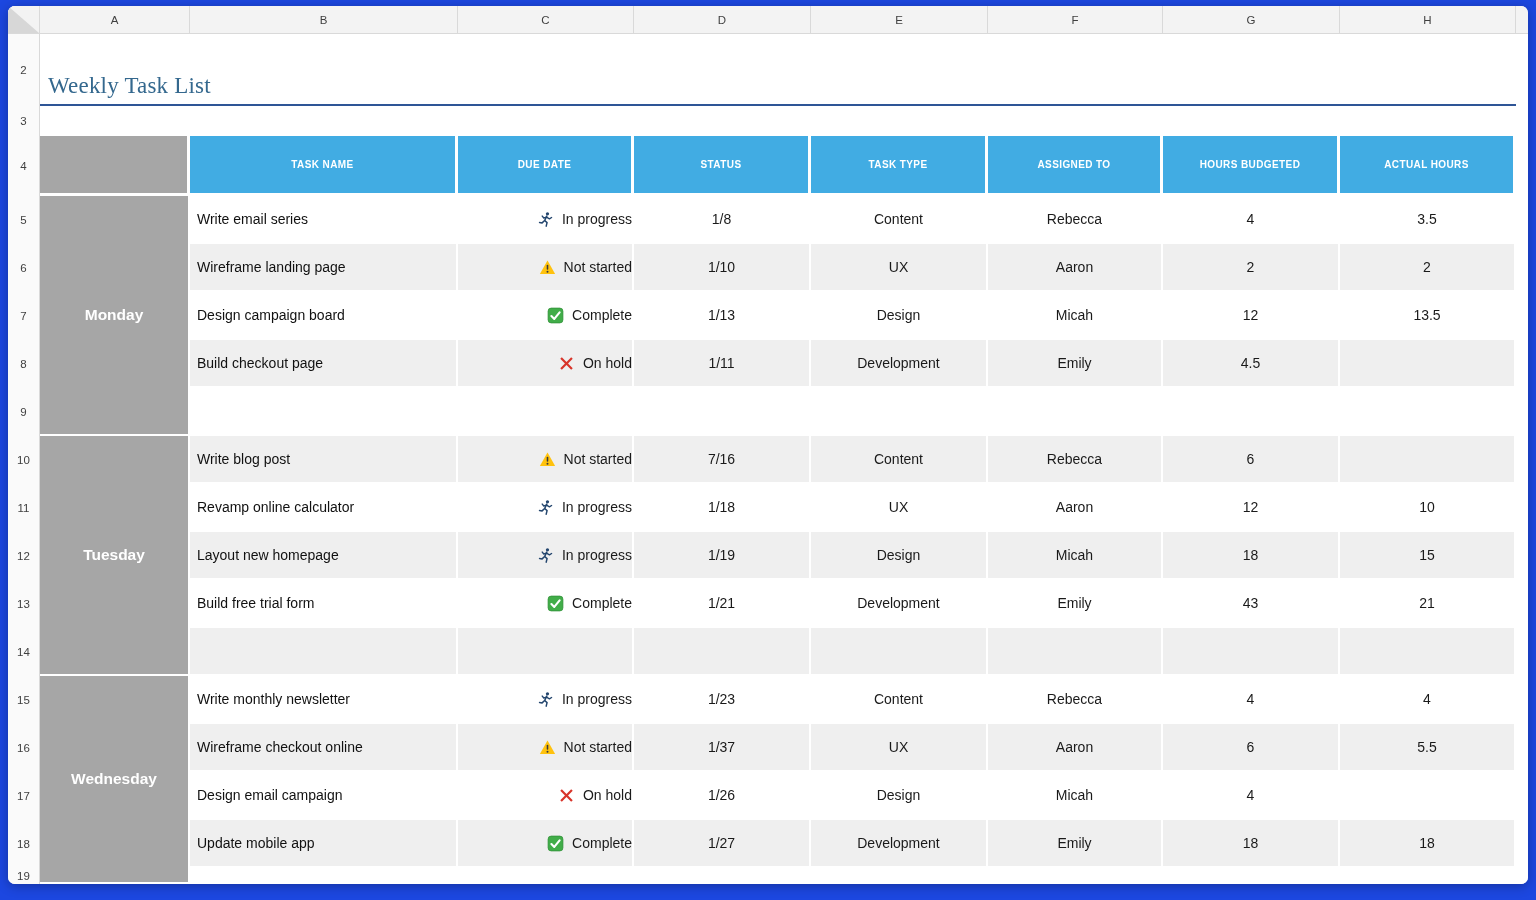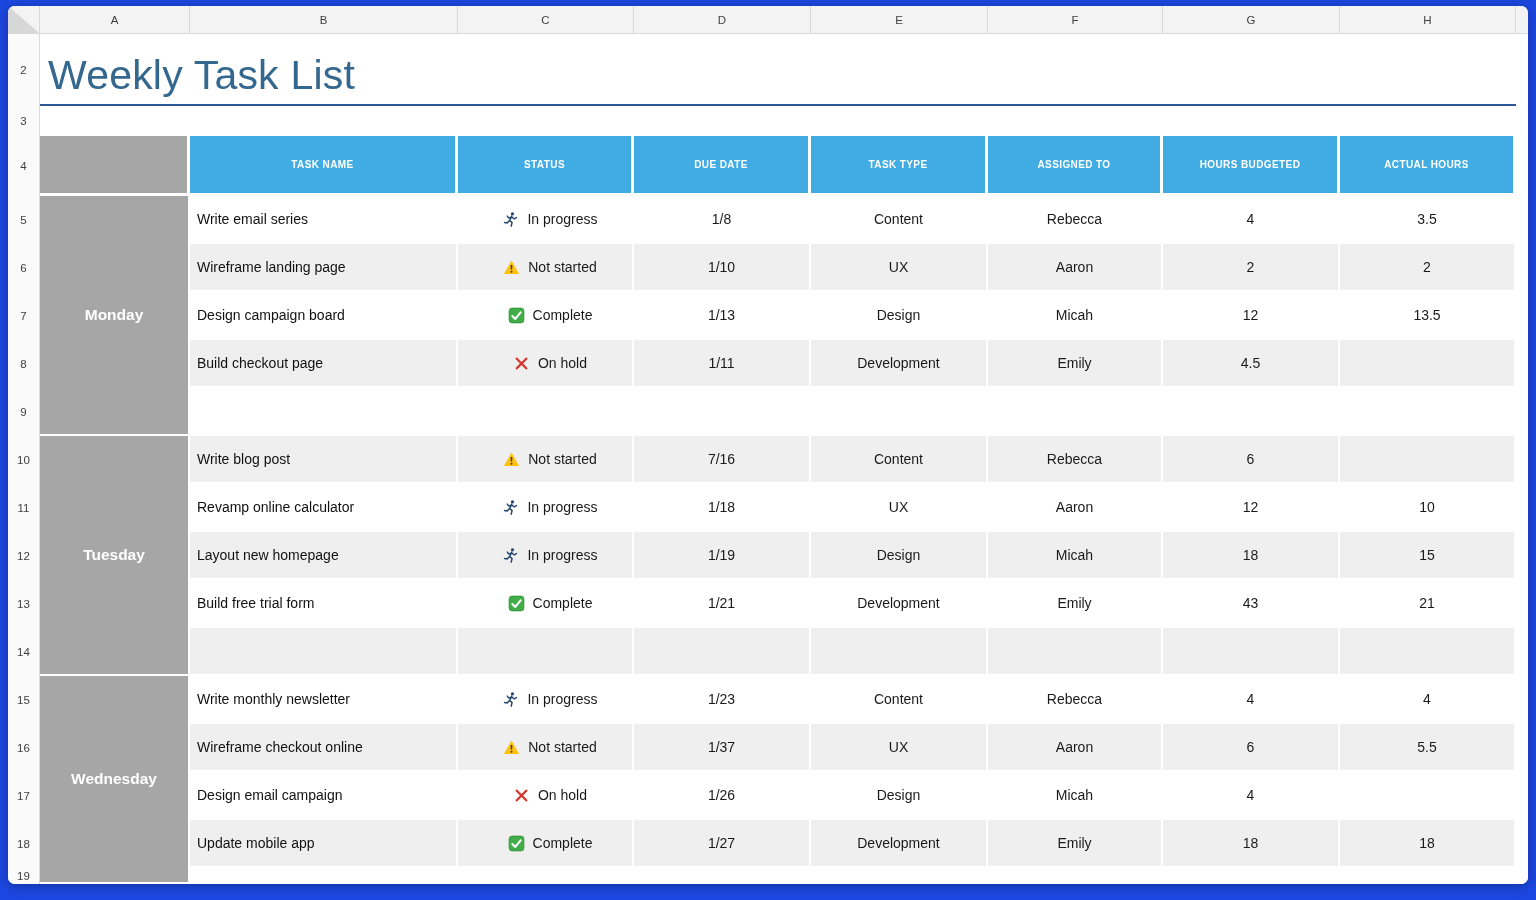--- a/index.html
+++ b/index.html
@@ -22,33 +22,33 @@
   .letters { display:flex; flex:1; }
   .col-letter { display:flex; align-items:center; justify-content:center; height:100%;
     font-size:11.5px; color:#3F3F3F; border-right:1px solid #D9D9D9; flex:0 0 auto; }
   
   .main { display:flex; height:850px; }
   .gutter { width:32px; background:#FAFAFA; border-right:1px solid #D9D9D9; display:flex; flex-direction:column; flex:0 0 auto; }
   .row-num { display:flex; align-items:center; justify-content:center; font-size:11.5px; color:#3F3F3F; overflow:hidden; flex:0 0 auto; }
   .content { flex:1; display:flex; flex-direction:column; background:#fff; }
   
   .title-row { height:72px; width:1476px; border-bottom:2.5px solid var(--title-rule,#2E5596); display:flex; align-items:flex-end; }
-  .sheet-title { margin:0 0 5px 8px; font-size:41px; font-weight:400; color:var(--title-text,#34688E); letter-spacing:.2px; }
+  .sheet-title { margin:0 0 5px 8px; font-size:23px; font-weight:400; color:var(--title-text,#34688E); letter-spacing:.2px;font-family:Liberation Serif, serif; }
   .spacer-row { height:30px; }
   
   .sheet-grid { display:grid; width:1476px;
     grid-template-columns:150px 268px 176px 177px 177px 175px 177px 176px;
     grid-template-rows:60px repeat(14,48px) 16px; }
   .cell { border-right:2.5px solid #fff; border-bottom:2.5px solid #fff;
     display:flex; align-items:center; justify-content:center;
     font-size:14px; color:#1a1a1a; background:#fff; overflow:hidden; }
   .cell.band { background:var(--band,#EFEFEF); }
   .cell.left { justify-content:flex-start; padding-left:7px; }
   .cell.task { font-weight:500; color:#111; }
-  .status-cell { justify-content:center; padding-left:10px; gap:8px; }
+  .status-cell { justify-content:flex-end; padding-left:10px; gap:8px; }
   .st-icon { width:17px; height:17px; display:inline-flex; flex:0 0 auto; }
   .st-icon svg { width:100%; height:100%; display:block; }
   .hdr { background:var(--header-bg,#41ACE3); color:#fff; font-weight:700; font-size:10px;
     letter-spacing:.4px; border-right:3px solid #fff; border-bottom:3px solid #fff;
     display:flex; align-items:center; justify-content:center; text-align:center; }
   .hdr-blank { background:var(--day-bg,#A6A6A6); }
   .day-cell { background:var(--day-bg,#A6A6A6); color:#fff; font-weight:700; font-size:15.5px;
     display:flex; align-items:center; justify-content:center;
     border-right:2.5px solid #fff; border-bottom:2.5px solid #fff; }
 </style>
@@ -93,22 +93,22 @@
         <div class="row-num" style="height: 16px;">19</div>
       </div>
     <div class="content">
       <div class="title-row">
         <h1 class="sheet-title">Weekly Task List</h1>
       </div>
       <div class="spacer-row"></div>
       <div class="sheet-grid">
           <div class="hdr hdr-blank"></div>
           <div class="hdr">TASK NAME</div>
+          <div class="hdr">DUE DATE</div>
           <div class="hdr">STATUS</div>
-          <div class="hdr">DUE DATE</div>
           <div class="hdr">TASK TYPE</div>
           <div class="hdr">ASSIGNED TO</div>
           <div class="hdr">HOURS BUDGETED</div>
           <div class="hdr">ACTUAL HOURS</div>
           <div class="day-cell" style="grid-row: span 5;">Monday</div>
           <div class="cell left task">Write email series</div>
           <div class="cell status-cell">
             <span class="st-icon">
               <svg viewBox="0 0 24 24">
                 <circle cx="14.8" cy="4" r="2.3" fill="#24466e"></circle>

